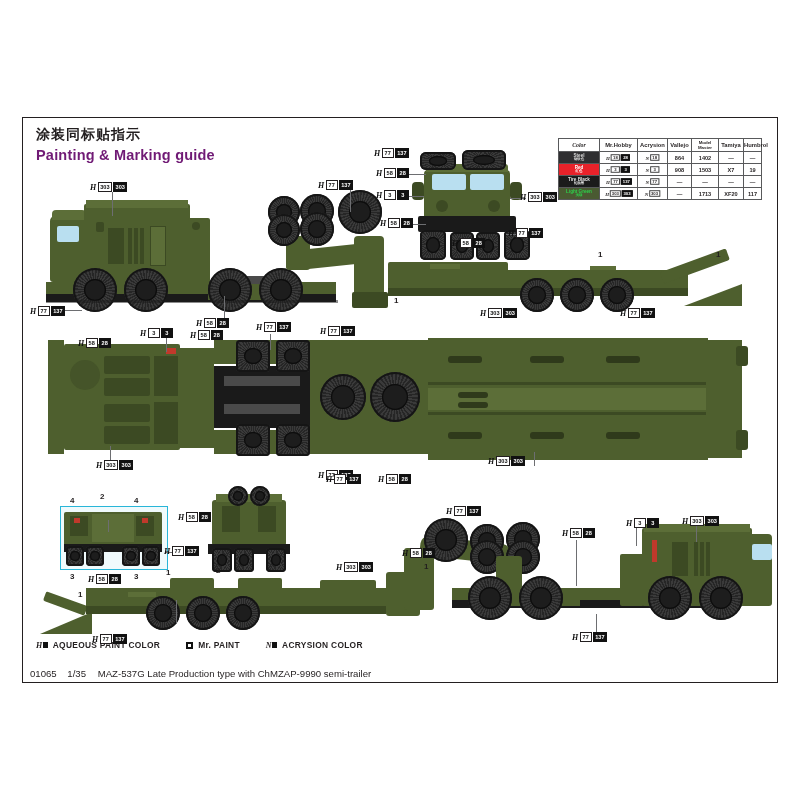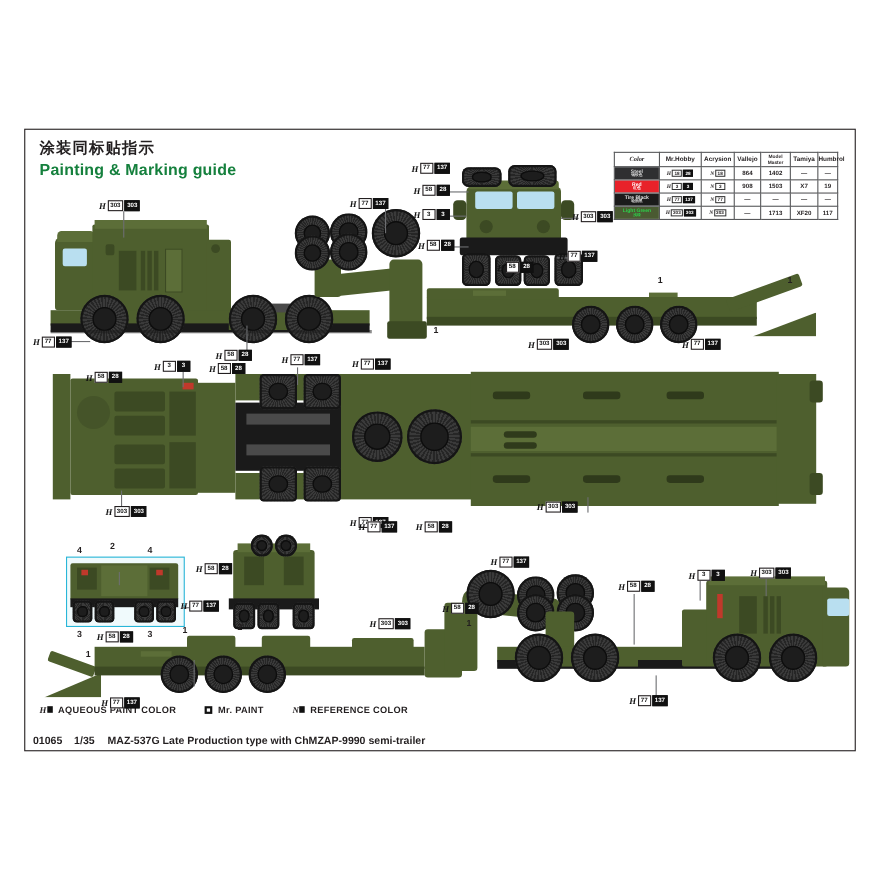--- a/index.html
+++ b/index.html
@@ -9,21 +9,21 @@
     -webkit-font-smoothing:antialiased;
   }
   .sheet{position:relative;width:800px;height:800px;overflow:hidden;background:#fff;}
   .frame{
     position:absolute;left:22px;top:117px;width:756px;height:566px;
     border:1.2px solid #231f20;background:#fff;box-sizing:border-box;
   }
 
   
   .cn-title{position:absolute;left:36px;top:126px;font-size:14px;font-weight:bold;color:#231f20;letter-spacing:1px;}
-  .en-title{position:absolute;left:36px;top:147px;font-size:14.5px;font-weight:bold;color:#15803d;letter-spacing:.2px;}
+  .en-title{position:absolute;left:36px;top:147px;font-size:14.5px;font-weight:bold;color:#701a75;letter-spacing:.2px;}
 
   
   .ptable{position:absolute;left:558px;top:138px;width:204px;}
   .ptable .thead{
     background:#1a1a1a;color:#fff;font-size:7.2px;font-weight:bold;
     letter-spacing:1.1px;padding:2px 0 2px 6px;border:.8px solid #1a1a1a;
   }
   table.pc{border-collapse:collapse;width:204px;table-layout:fixed;}
   table.pc td,table.pc th{
     border:.7px solid #58595b;font-size:5.6px;text-align:center;
@@ -51,21 +51,21 @@
 
   
   .legend{position:absolute;left:36px;top:640px;display:flex;align-items:center;gap:5px;
           font-size:8.4px;font-weight:bold;color:#231f20;letter-spacing:.3px;}
   .legend .gap{width:16px;}
   .lgd-h{display:inline-flex;align-items:center;}
   .lgd-h i{font-style:italic;font-family:"Liberation Serif",serif;font-size:8px;}
   .lgd-h u{text-decoration:none;background:#111;color:#fff;font-size:5px;padding:0 1.5px;margin-left:.5px;}
   .mrdot{width:7px;height:7px;background:#111;display:inline-block;position:relative;}
   .mrdot:after{content:"";position:absolute;left:2px;top:2px;width:3px;height:3px;background:#fff;}
-  .footer{position:absolute;left:30px;top:668px;font-size:9.6px;font-weight:bold;color:#231f20;}
+  .footer{position:absolute;left:30px;top:668px;font-size:9.6px;font-weight:normal;color:#231f20;}
   .footer .kitno{margin-right:8px;}
   .footer .scale{margin-right:9px;}
 
   
   .cal{position:absolute;display:inline-flex;align-items:center;gap:1px;
        font-family:"Liberation Serif",serif;z-index:40;white-space:nowrap;}
   .cal .h{font-style:italic;font-weight:bold;font-size:8px;color:#111;margin-right:.5px;}
   .cal .w{background:#fff;border:.8px solid #231f20;color:#111;font-size:5.6px;
           font-weight:bold;padding:0 1.5px;min-width:7px;text-align:center;
           font-family:"Liberation Sans",sans-serif;line-height:8px;}
@@ -603,21 +603,21 @@
       </span>
     <span>AQUEOUS PAINT COLOR</span>
     <span class="gap"></span>
     <span class="mrdot"></span>
     <span>Mr. PAINT</span>
     <span class="gap"></span>
     <span class="lgd-h">
         <i>N</i>
         <u>&nbsp;</u>
       </span>
-    <span>REFERENCE COLOR</span>
+    <span>ACRYSION COLOR</span>
   </div>
 
   <div class="footer">
     <span class="kitno">01065</span>
     <span class="scale">1/35</span>
     <span>MAZ-537G Late Production type with ChMZAP-9990 semi-trailer</span>
   </div>
 
 </div>
 

